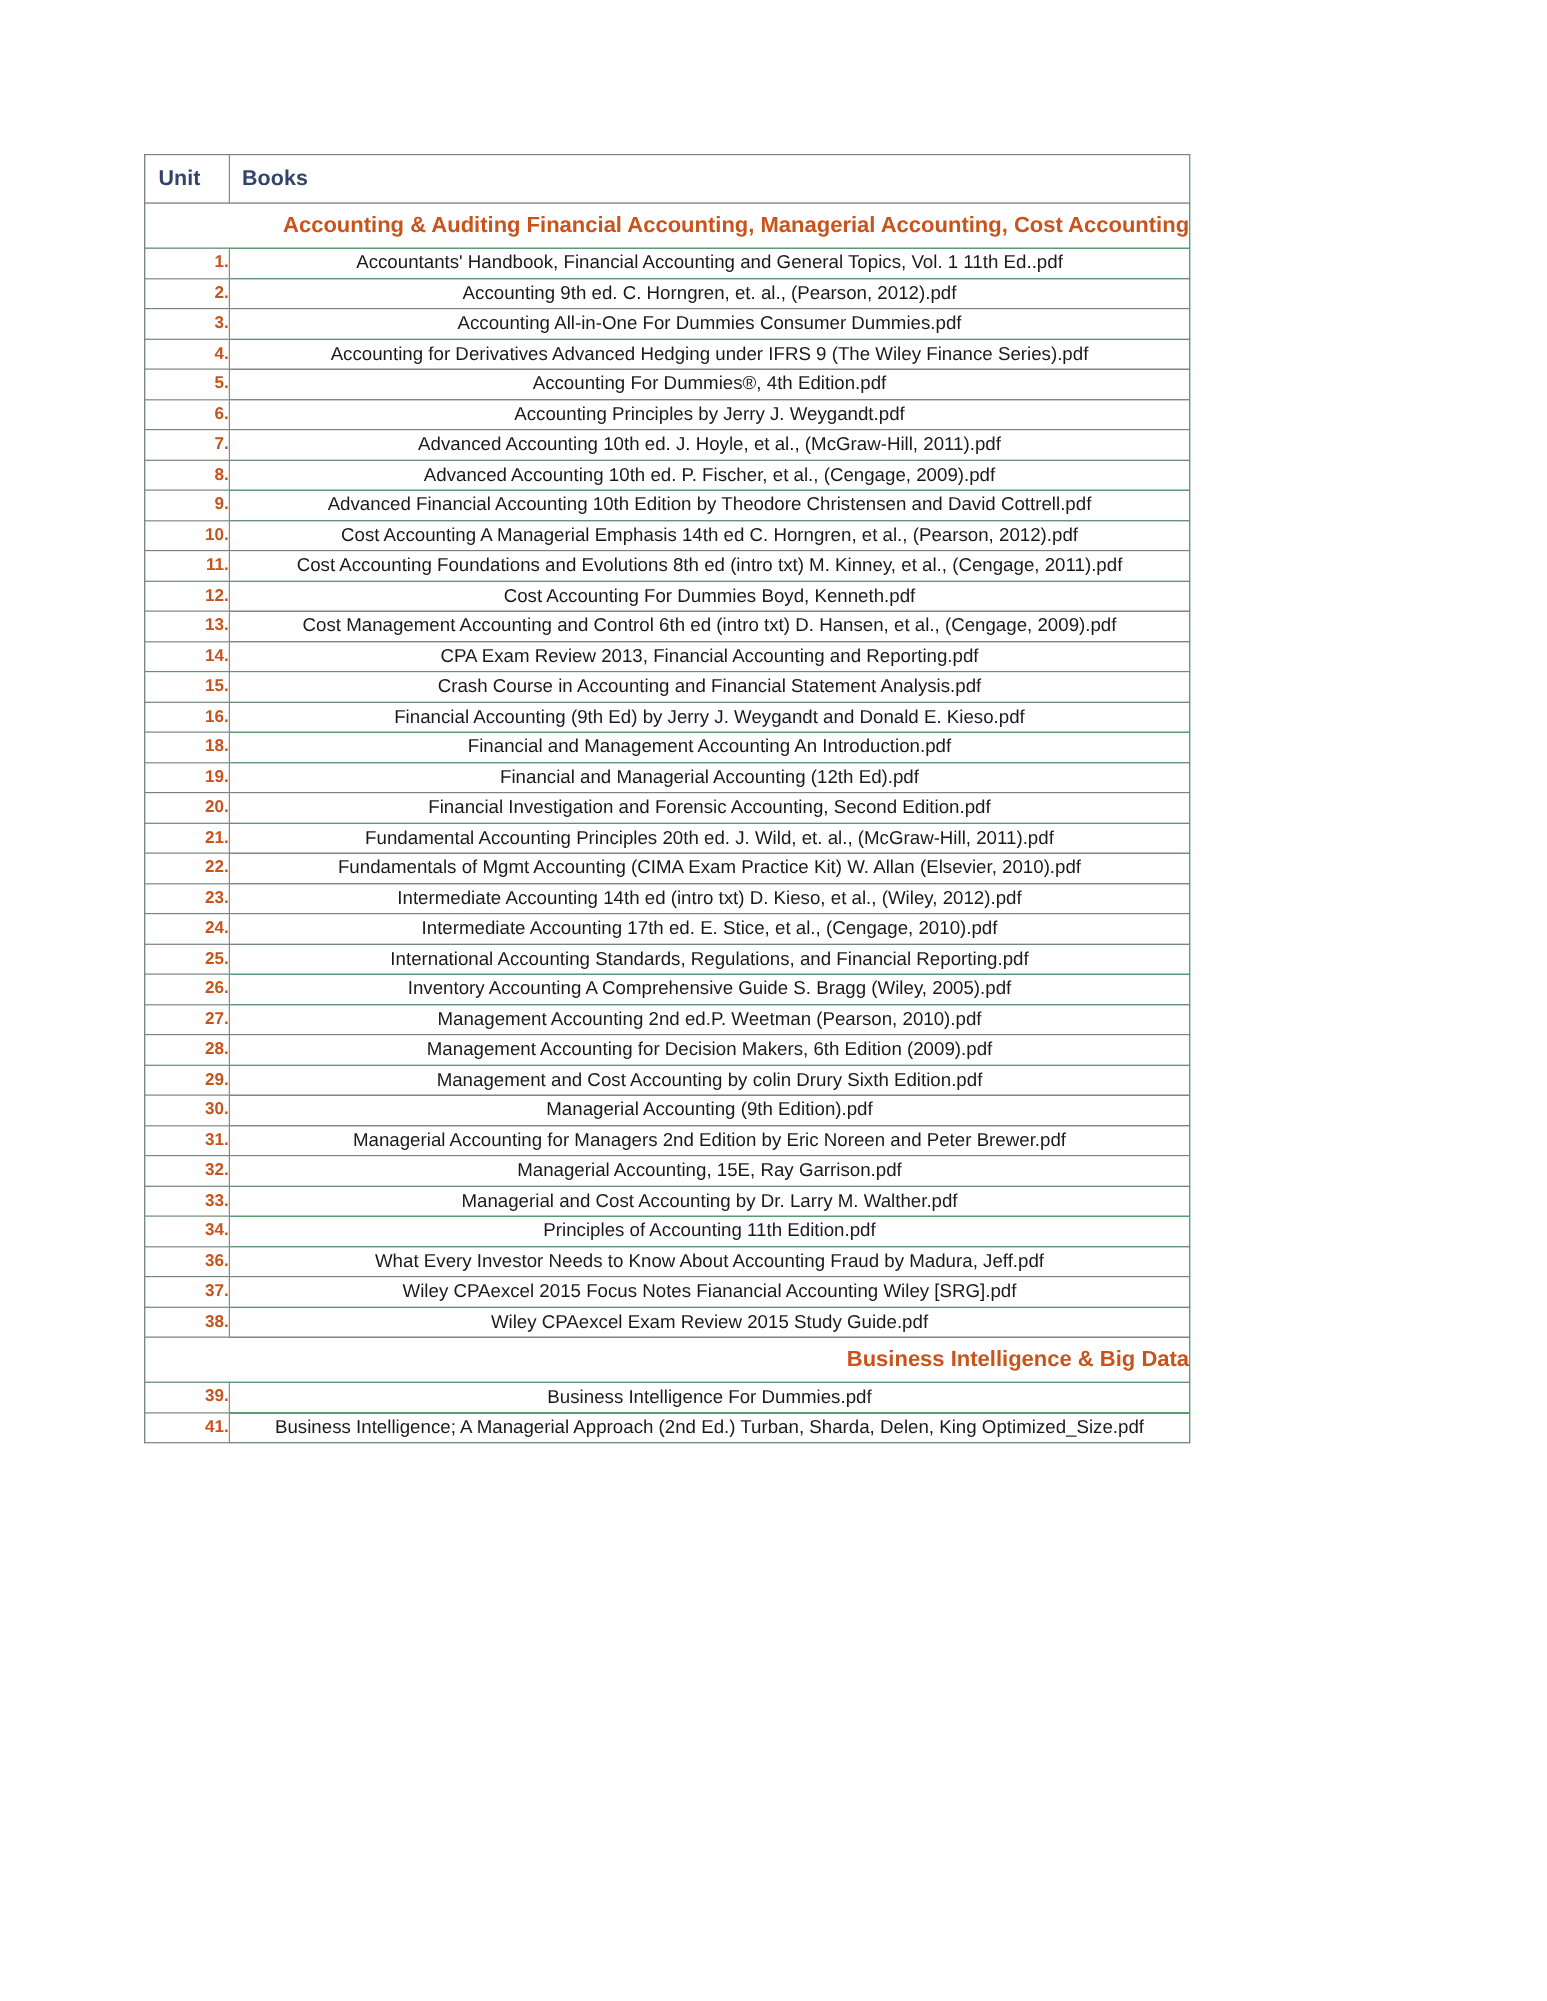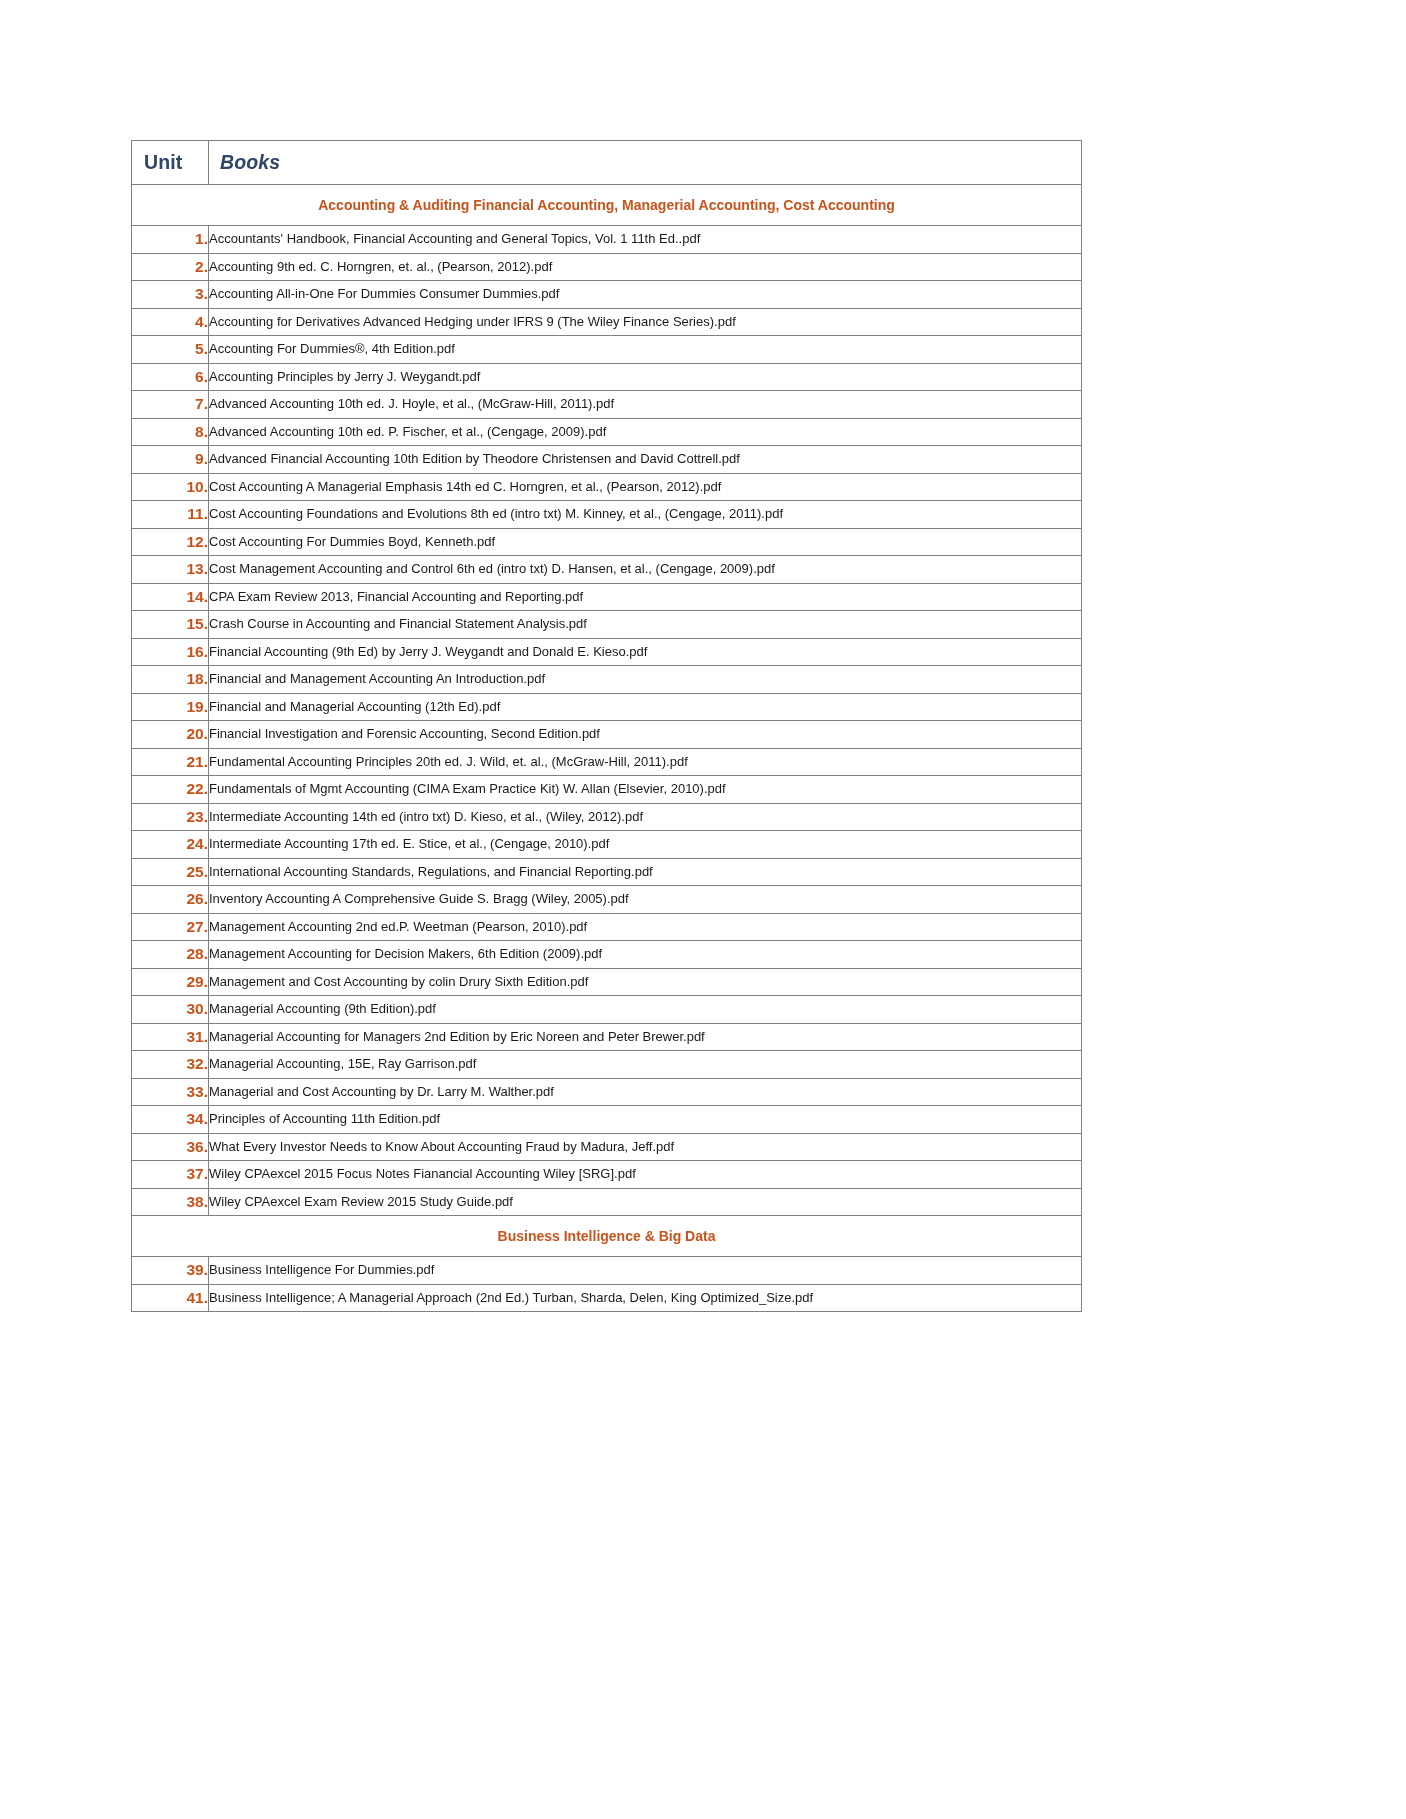--- a/index.html
+++ b/index.html
@@ -53,52 +53,52 @@
     color: #31456b;
     font-size: 19.5px;
     font-weight: bold;
     letter-spacing: 0.1px;
     text-align: left;
     padding: 0 0 0 11px;
     line-height: 43px;
     white-space: nowrap;
   }
   .hdr-cell.unit { padding-left: 12px; }
-  .hdr-cell.books { padding-left: 11px; font-style: italic; }
+  .hdr-cell.books { padding-left: 11px; }
 
   
   .section-cell {
     height: 40px;
     color: #c8541c;
-    font-size: 14px;
+    font-size: 20px;
     font-weight: bold;
-    text-align: center;
+    text-align: right;
     padding: 0 0 0 9px;
     line-height: 40px;
     white-space: nowrap;
     overflow: hidden;
   }
 
   
   .num-cell {
     height: 26.5px;
     color: #c8541c;
     font-size: 15.5px;
     font-weight: bold;
     text-align: right;
     padding: 0 12px 0 0;
     line-height: 26.5px;
     white-space: nowrap;
   }
   .title-cell {
     height: 26.5px;
     color: #1a1a1a;
-    font-size: 13px;
+    font-size: 17px;
     font-weight: normal;
-    text-align: left;
+    text-align: center;
     padding: 0 4px 0 8px;
     line-height: 26.5px;
     white-space: nowrap;
     overflow: hidden;
   }
 </style>
 </head>
 <body>
 
 <div class="page">

